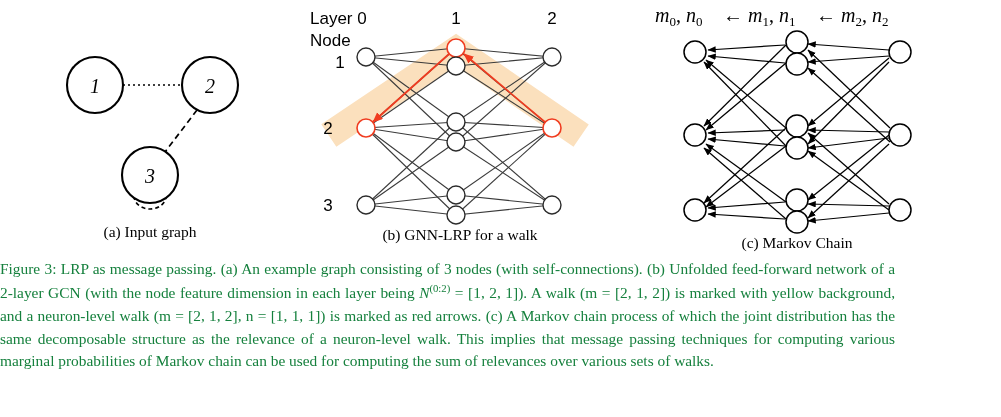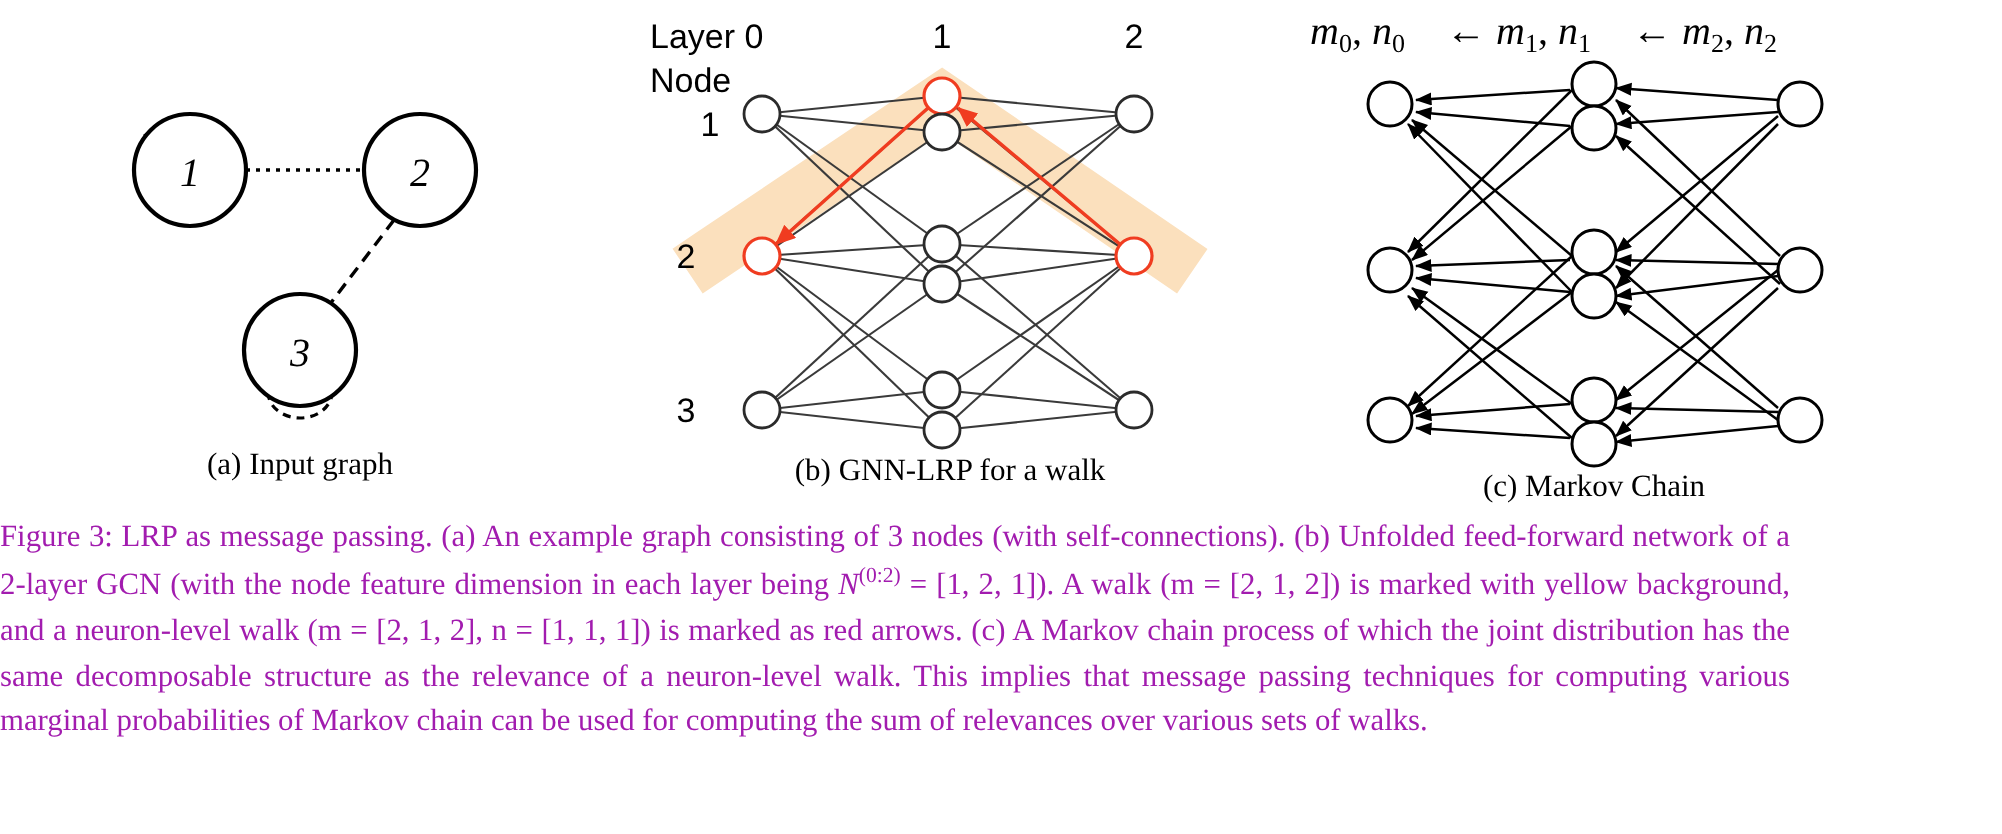--- a/index.html
+++ b/index.html
@@ -2,29 +2,29 @@
 <html><head>
 <meta charset="utf-8">
 <style>
   html,body{margin:0;padding:0;background:#ffffff;}
   body{width:1001px;height:417px;overflow:hidden;
        font-family:"Liberation Serif",serif;color:#000;}
   #figure{position:relative;width:1001px;height:417px;}
   #panels{position:relative;width:1001px;height:255px;}
   .panel{position:absolute;top:0;}
   #panel-a{left:0;width:330px;height:255px;}
-  #panel-b{left:315px;width:330px;height:255px;}
+  #panel-b{left:300px;width:330px;height:255px;}
   #panel-c{left:630px;width:371px;height:255px;text-align:center;}
   svg{display:block;overflow:visible;}
   .sublabel{font-family:"Liberation Serif",serif;font-size:15.5px;}
   .collabel{font-family:"Liberation Sans",sans-serif;font-size:17px;}
   .nodenum{font-family:"Liberation Serif",serif;font-style:italic;font-size:20px;}
   #caption{position:absolute;left:0;top:258px;width:895px;
            font-family:"Liberation Serif",serif;font-size:15.4px;
-           line-height:1.48;text-align:justify;color:#a21caf;}
+           line-height:1.48;text-align:justify;color:#15803d;}
   #caption .sub{font-size:0.70em;vertical-align:super;}
   #caption i{font-style:italic;}
 </style>
 </head>
 <body>
 
 <div id="figure">
 
   <div id="panels">
 

